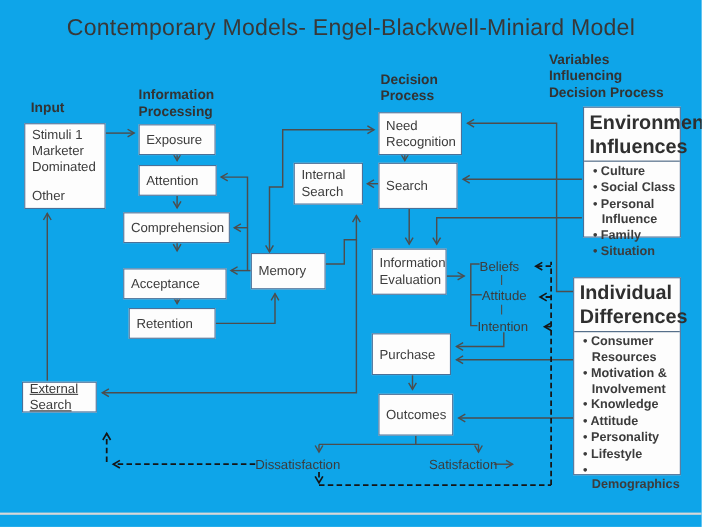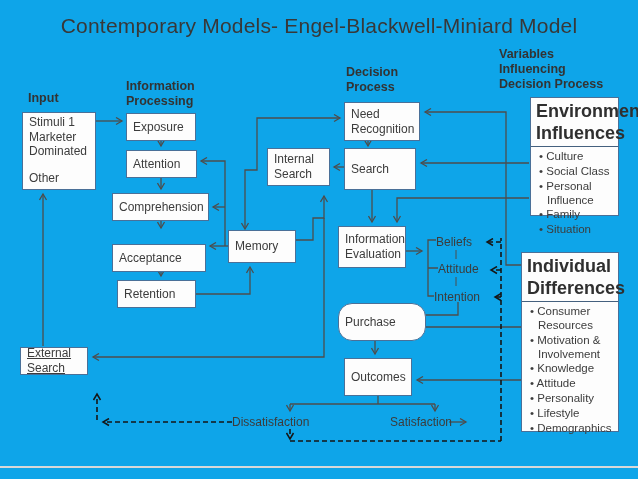--- a/index.html
+++ b/index.html
@@ -25,21 +25,21 @@
   .lbl{position:absolute;font-size:12px;color:#3c3c3c;z-index:2;}
   .panel{
     position:absolute;border:1.6px solid #4a7098;background:#fdfdfd;
     box-sizing:border-box;z-index:2;font-size:11.5px;
   }
   .panel-title{
     font-weight:bold;padding:3px 5px 2px 5px;border-bottom:1.4px solid #44607e;
     line-height:1.2;font-size:18px;color:#2f2f2f;
   }
   .panel-body{padding:3px 4px 2px 5px;}
-  .bullet{padding-left:11px;text-indent:-8px;line-height:1.2;margin-bottom:1px;color:#3c3c3c;}
+  .bullet{padding-left:11px;text-indent:-8px;line-height:1.2;margin-bottom:1px;color:#3c3c3c;font-weight:bold;}
   .bullet::before{content:"• ";}
   svg.wires{position:absolute;left:0;top:0;z-index:1;}
   #bottom-rule{position:absolute;left:0;top:466px;width:638px;height:1.5px;background:#d8d8d8;}
 </style>
 </head>
 <body>
 
 <div id="stage">
 
   <div id="title">Contemporary Models- Engel-Blackwell-Miniard Model</div>
@@ -115,21 +115,21 @@
   <div class="box" style="left:126px;top:113px;width:70px;height:28px;">Exposure</div>
   <div class="box" style="left:126px;top:150px;width:71px;height:28px;">Attention</div>
   <div class="box" style="left:112px;top:193px;width:97px;height:28px;">Comprehension</div>
   <div class="box" style="left:112px;top:244px;width:94px;height:28px;">Acceptance</div>
   <div class="box" style="left:117px;top:280px;width:79px;height:28px;">Retention</div>
   <div class="box" style="left:228px;top:230px;width:68px;height:33px;">Memory</div>
   <div class="box" style="left:267px;top:148px;width:63px;height:38px;">Internal Search</div>
   <div class="box" style="left:344px;top:102px;width:76px;height:39px;">Need Recognition</div>
   <div class="box" style="left:344px;top:148px;width:72px;height:42px;">Search</div>
   <div class="box" style="left:338px;top:226px;width:68px;height:42px;">Information Evaluation</div>
-  <div class="box" style="left:338px;top:303px;width:88px;height:38px;border-radius:14px;">Purchase</div>
+  <div class="box" style="left:338px;top:303px;width:72px;height:38px;">Purchase</div>
   <div class="box" style="left:344px;top:358px;width:68px;height:38px;">Outcomes</div>
   <div class="box" style="left:20px;top:347px;width:68px;height:28px;text-decoration:underline;">External Search</div>
 
   <div class="lbl" style="left:436px;top:235px;">Beliefs</div>
   <div class="lbl" style="left:438px;top:262px;">Attitude</div>
   <div class="lbl" style="left:434px;top:290px;">Intention</div>
   <div class="lbl" style="left:232px;top:415px;">Dissatisfaction</div>
   <div class="lbl" style="left:390px;top:415px;">Satisfaction</div>
 
   <div class="panel" style="left:530px;top:97px;width:89px;height:119px;">

